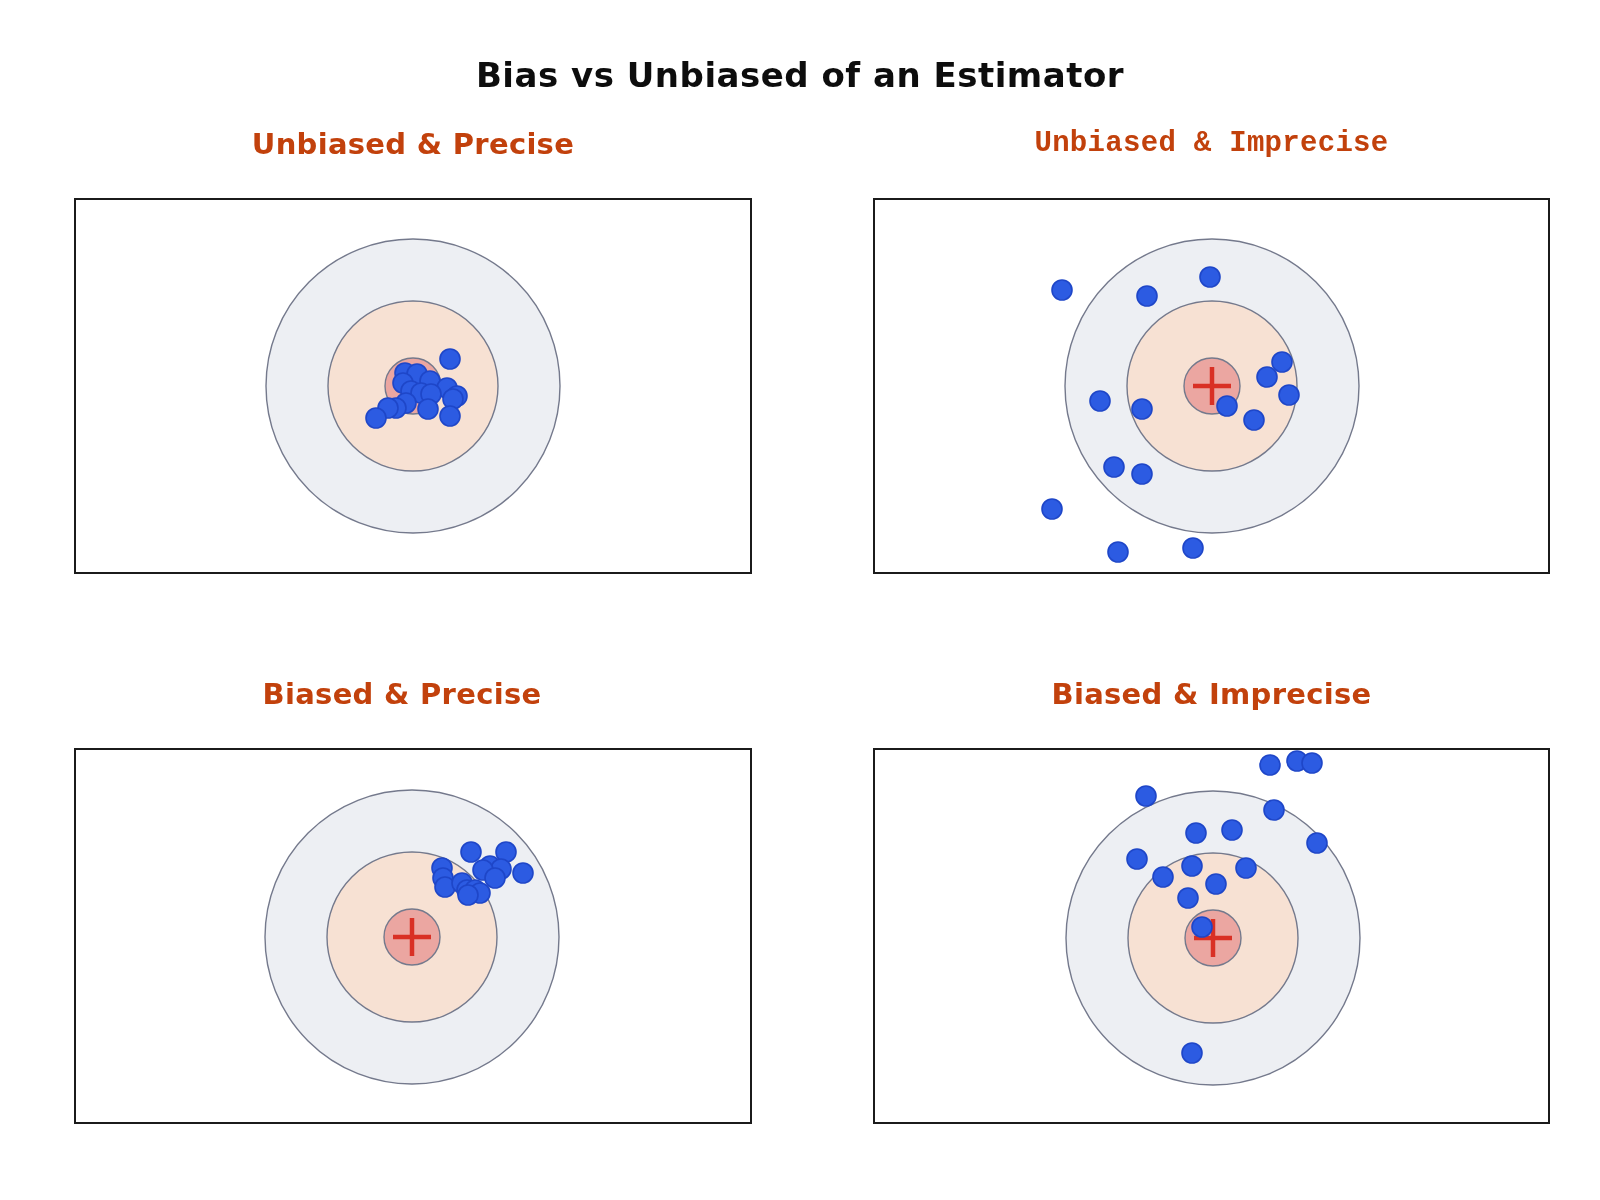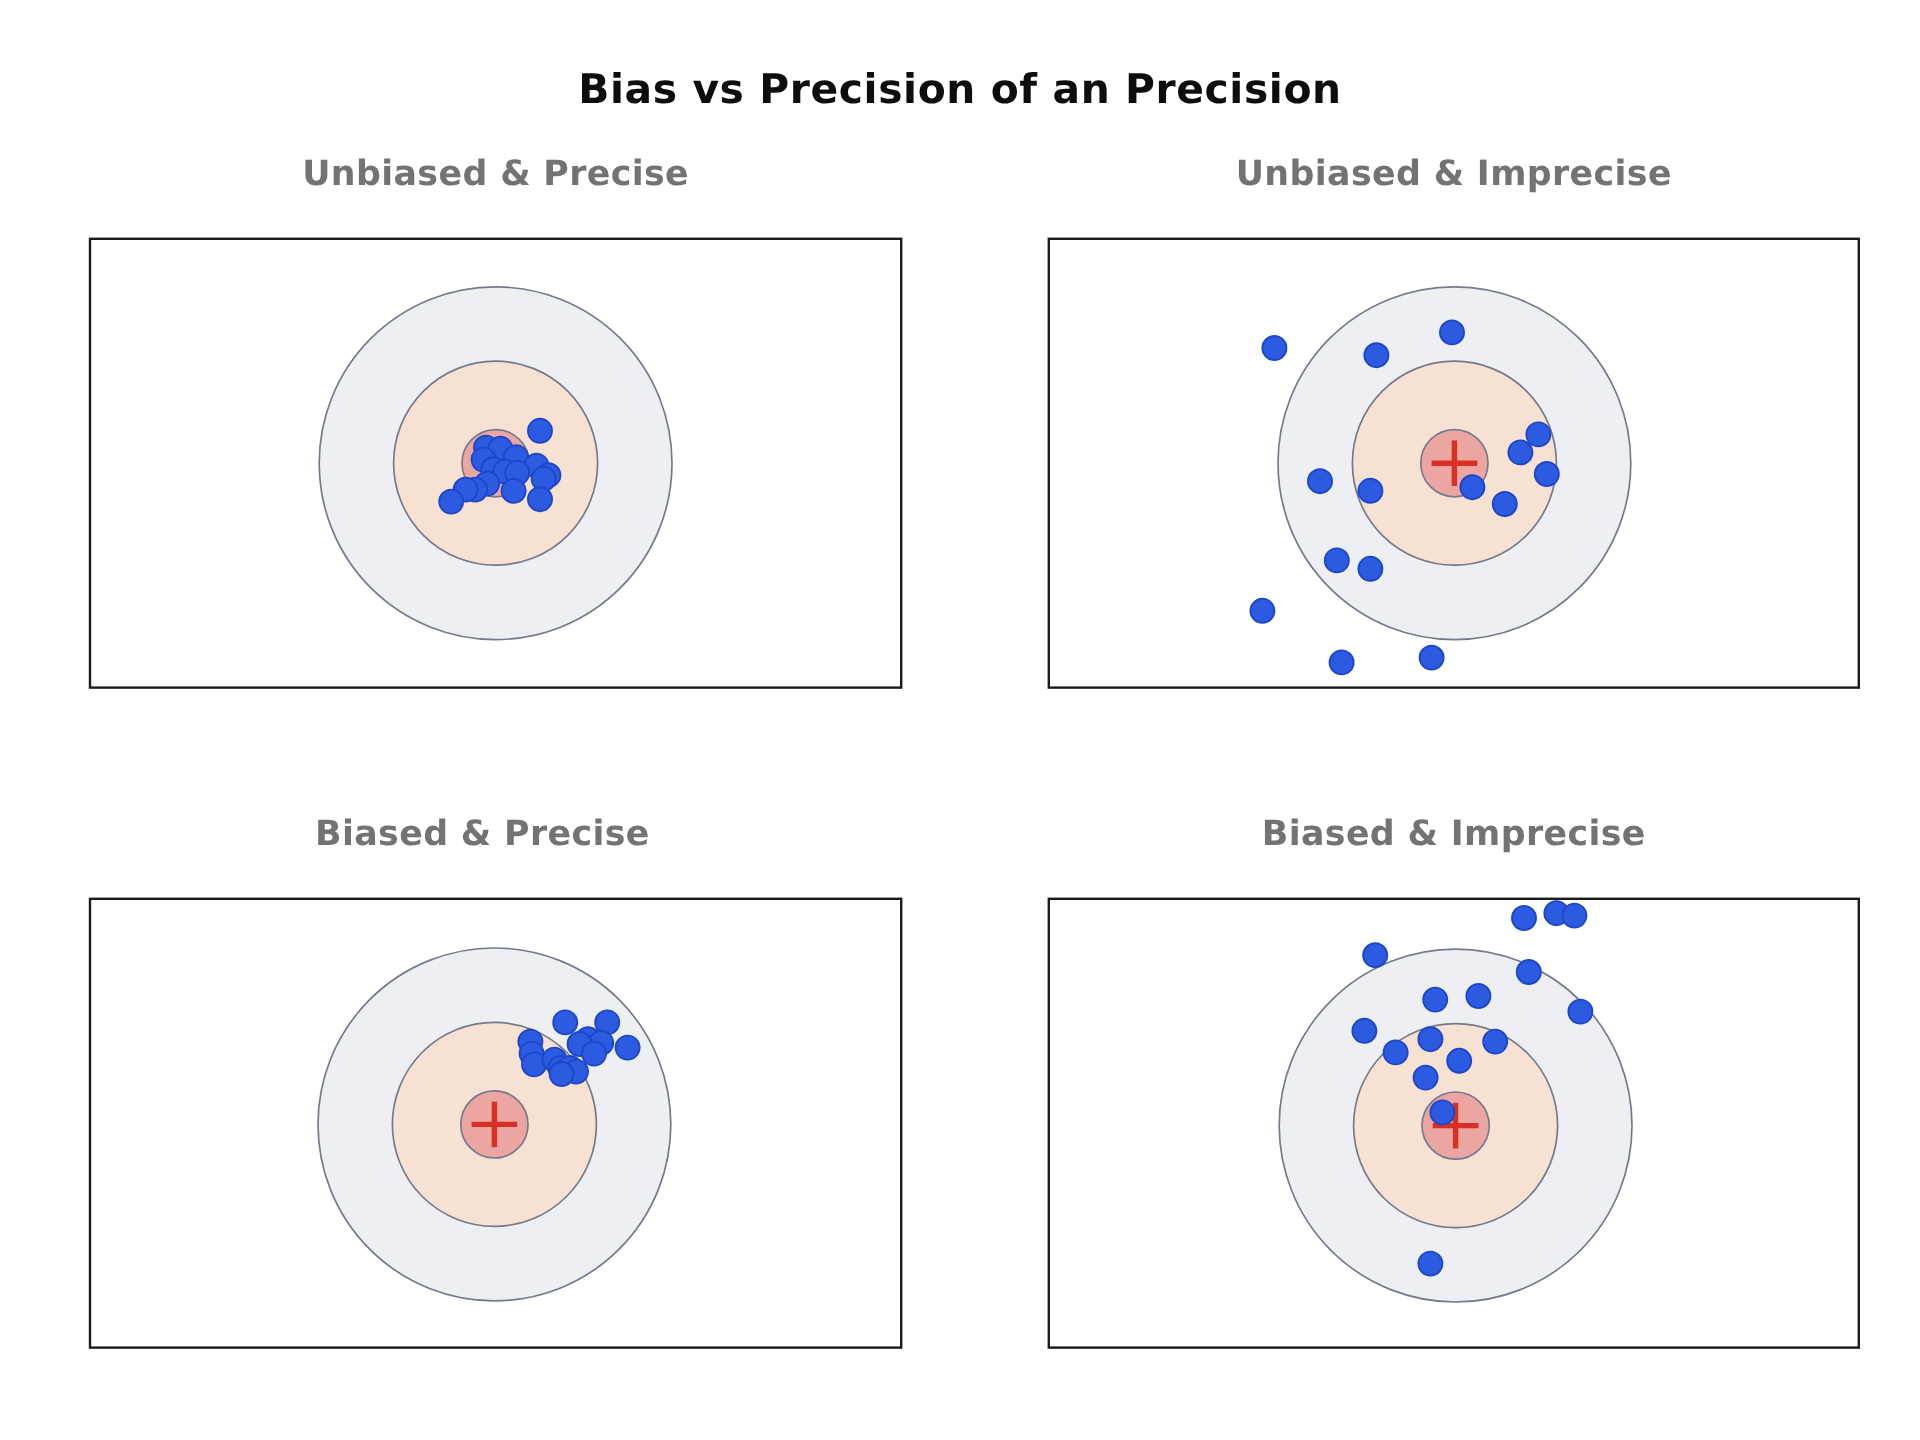--- a/index.html
+++ b/index.html
@@ -2,30 +2,30 @@
 <html><head>
 <meta charset="utf-8">
 <style>
   html,body{margin:0;padding:0;background:#ffffff;}
   body{width:1600px;height:1200px;overflow:hidden;
        font-family:"DejaVu Sans","Liberation Sans",sans-serif;}
   #figure{position:relative;width:1600px;height:1200px;background:#ffffff;}
   .suptitle{position:absolute;left:0;top:55px;width:1600px;text-align:center;
             font-size:34px;font-weight:bold;color:#0d0d0d;letter-spacing:.5px;}
   .subtitle{position:absolute;height:40px;text-align:center;
-            font-size:29px;font-weight:bold;color:#737373;letter-spacing:.3px;}
+            font-size:29px;font-weight:bold;color:#c2410c;letter-spacing:.3px;}
   #plot{position:absolute;left:0;top:0;}
 </style>
 </head>
 <body>
 
 <div id="figure">
-  <div class="suptitle">Bias vs Precision of an Precision</div>
+  <div class="suptitle">Bias vs Unbiased of an Estimator</div>
   <div class="subtitle" style="left: 75px; width: 676px; top: 127px;">Unbiased &amp; Precise</div>
-  <div class="subtitle" style="left: 874px; width: 675px; top: 127px;">Unbiased &amp; Imprecise</div>
+  <div class="subtitle" style="left: 874px; width: 675px; top: 127px; font-family: Liberation Mono, monospace;">Unbiased &amp; Imprecise</div>
   <div class="subtitle" style="left: 64px; width: 676px; top: 677px;">Biased &amp; Precise</div>
   <div class="subtitle" style="left: 874px; width: 675px; top: 677px;">Biased &amp; Imprecise</div>
   <svg id="plot" width="1600" height="1200">
       <g>
         <rect x="75" y="199" width="676" height="374" fill="#ffffff" stroke="#1b1b1b" stroke-width="2"></rect>
         <circle cx="413" cy="386" r="147" fill="#edeff3" stroke="#74798c" stroke-width="1.4"></circle>
         <circle cx="413" cy="386" r="85" fill="#f7e1d3" stroke="#74798c" stroke-width="1.4"></circle>
         <circle cx="413" cy="386" r="28" fill="#eba6a1" stroke="#74798c" stroke-width="1.4"></circle>
         <line x1="394" x2="432" y1="386" y2="386" stroke="#d93025" stroke-width="4.5"></line>
         <line x1="413" x2="413" y1="367" y2="405" stroke="#d93025" stroke-width="4.5"></line>

